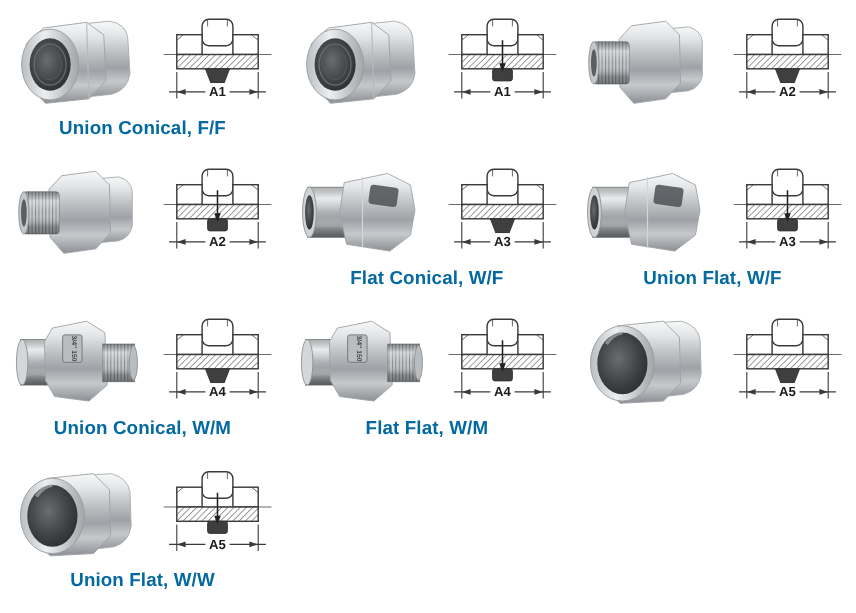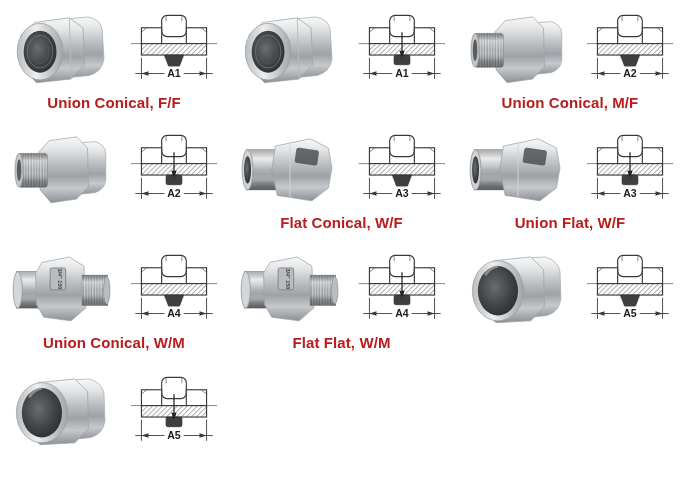--- a/index.html
+++ b/index.html
@@ -32,21 +32,21 @@
     justify-content: center;
     gap: 16px;
     height: 86px;
   }
   .photo-wrap svg { display: block; }
   .drawing-wrap svg { display: block; }
   .label {
     margin-top: 3px;
     font-weight: bold;
     font-size: 15px;
-    color: #b91c1c;
+    color: #0369a1;
     letter-spacing: 0.1px;
     white-space: nowrap;
   }
   .defs-holder {
     position: absolute;
     width: 0;
     height: 0;
     overflow: hidden;
   }
 </style>
@@ -192,21 +192,20 @@
     <line x1="13" y1="53" x2="13" y2="77" stroke="#3a3a3a" stroke-width="1"></line>
     <line x1="87" y1="53" x2="87" y2="77" stroke="#3a3a3a" stroke-width="1"></line>
     <line x1="6" y1="71" x2="94" y2="71" stroke="#3a3a3a" stroke-width="1"></line>
     <path d="M13 71 L21 68.4 L21 73.6 Z" fill="#3a3a3a"></path>
     <path d="M87 71 L79 68.4 L79 73.6 Z" fill="#3a3a3a"></path>
     <rect x="39" y="63" width="22" height="15" fill="#ffffff"></rect>
     <text x="50" y="75" text-anchor="middle" font-size="12" font-weight="bold" fill="#1c1c1c" font-family="Liberation Sans, sans-serif">A2</text>
   </svg>
         </span>
     </div>
-    <div class="label">Union Conical, M/F</div>
   </div>
 
   <div class="cell">
     <div class="figures">
       <span class="photo-wrap">
           <svg width="104" height="84" viewBox="0 0 112 92">
       <path d="M60 20 L92 17 Q103 20 104 30 L104 60 Q102 70 92 73 L62 76 Z" fill="url(#mGrad)" stroke="#a7abae" stroke-width="0.8"></path>
       <path d="M42 16 L72 12 L84 24 L85 66 L72 80 L44 84 L32 70 L31 28 Z" fill="url(#mGrad)" stroke="#9fa3a6" stroke-width="0.8"></path>
       <rect x="8" y="30" width="32" height="37" rx="3" fill="url(#threadPat)" stroke="#8d9194" stroke-width="0.8"></rect>
       <rect x="8" y="30" width="32" height="37" rx="3" fill="url(#cylShade)"></rect>
@@ -449,14 +448,15 @@
     <line x1="13" y1="53" x2="13" y2="77" stroke="#3a3a3a" stroke-width="1"></line>
     <line x1="87" y1="53" x2="87" y2="77" stroke="#3a3a3a" stroke-width="1"></line>
     <line x1="6" y1="71" x2="94" y2="71" stroke="#3a3a3a" stroke-width="1"></line>
     <path d="M13 71 L21 68.4 L21 73.6 Z" fill="#3a3a3a"></path>
     <path d="M87 71 L79 68.4 L79 73.6 Z" fill="#3a3a3a"></path>
     <rect x="39" y="63" width="22" height="15" fill="#ffffff"></rect>
     <text x="50" y="75" text-anchor="middle" font-size="12" font-weight="bold" fill="#1c1c1c" font-family="Liberation Sans, sans-serif">A5</text>
   </svg>
         </span>
     </div>
+    <div class="label">Union Flat, W/W</div>
   </div>
 </div>
 
 </body></html>

